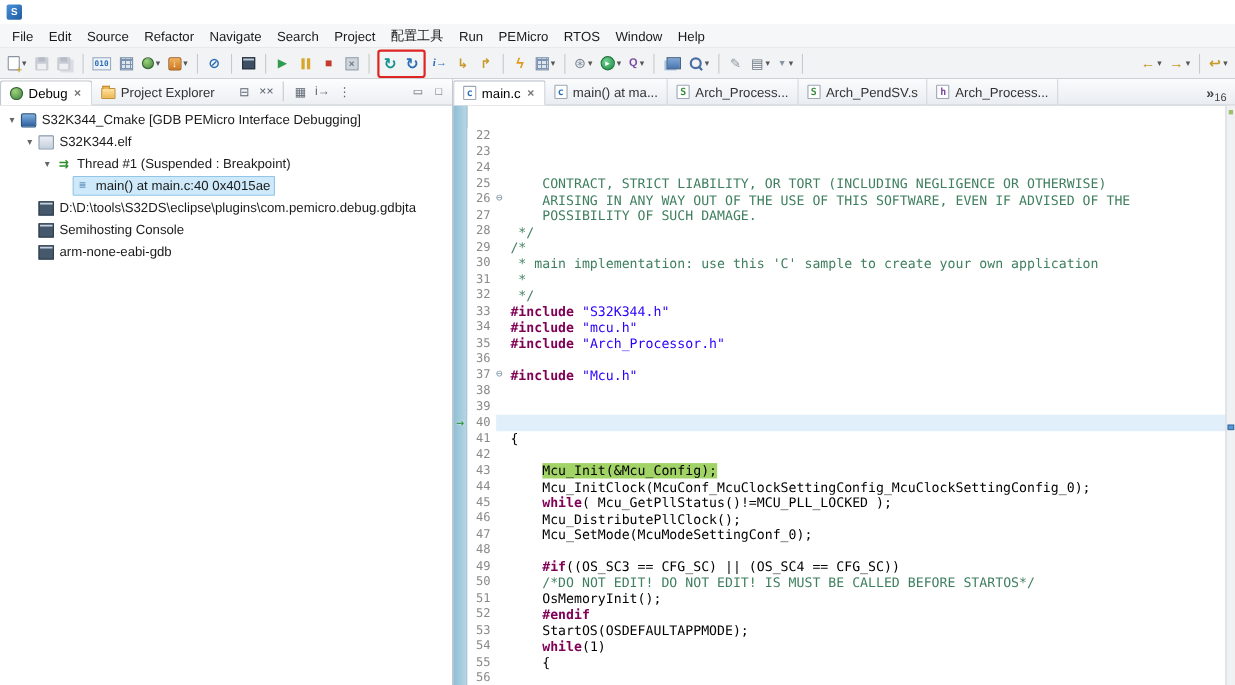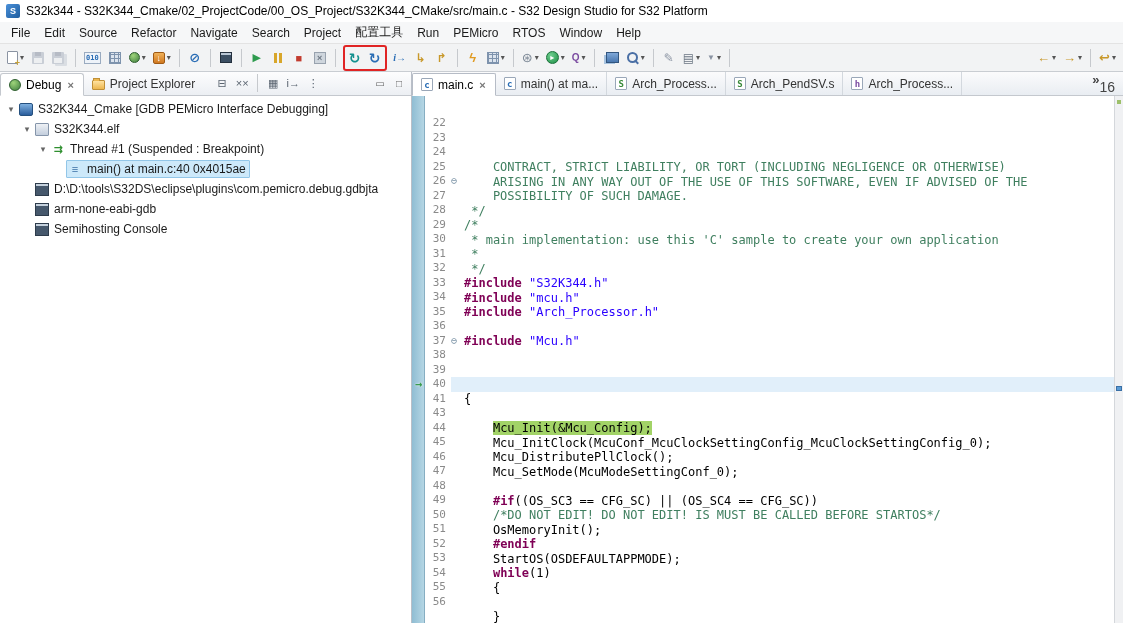--- a/index.html
+++ b/index.html
@@ -95,21 +95,21 @@
   .editor-area{flex:1;display:flex;flex-direction:column;min-width:0;background:#fff;}
   .editor-tabbar{height:24px;display:flex;align-items:flex-end;background:linear-gradient(#fbfbfc,#e9edf2);border-bottom:1px solid #c4c8ce;flex:none;}
   .etab{height:23px;display:flex;align-items:center;gap:5px;padding:0 8px;color:#333;border-right:1px solid #d3d8de;font-size:12px;white-space:nowrap;cursor:default;}
   .etab.sel{background:#fff;border:1px solid #b6bcc6;border-bottom:1px solid #fff;margin-bottom:-1px;color:#000;border-top-left-radius:2px;border-top-right-radius:2px;}
   .ficon{width:12px;height:13px;background:#fff;border:1px solid #9aa7b8;border-radius:1px;font:bold 9px "DejaVu Sans Mono",monospace;display:flex;align-items:center;justify-content:center;flex:none;}
   .ficon.fc{color:#2a6db5;}
   .ficon.fs{color:#3a8a3a;}
   .ficon.fh{color:#7a4aa0;}
   .etab-overflow{margin-left:auto;display:flex;align-items:flex-start;padding:3px 8px 0 0;color:#444;cursor:default;}
   .ochev{font-size:13px;font-weight:bold;line-height:1;}
-  .ocount{font-size:14px;margin-top:6px;}
+  .ocount{font-size:10px;margin-top:6px;}
 
   .editor-body{flex:1;display:flex;min-height:0;position:relative;}
   .anno{width:13px;background:linear-gradient(90deg,#8fbdd3,#b5d6e4);border-right:1px solid #86aec2;flex:none;}
   .code-scroll{flex:1;overflow:visible;padding-top:20px;font-family:"DejaVu Sans Mono",monospace;font-size:12px;line-height:14.5px;min-width:0;}
   .overview{width:9px;background:#f0f1f3;border-left:1px solid #d4d7db;flex:none;position:relative;}
   .overview .mk1{position:absolute;left:1px;top:55%;width:6px;height:5px;background:#5a9bd5;border:1px solid #3a6fa5;}
   .overview .mk2{position:absolute;left:2px;top:4px;width:4px;height:4px;background:#9dc06a;}
 
   .cl{height:14.5px;display:flex;position:relative;}
   .cl.cur{background:#e1effa;}
@@ -124,21 +124,20 @@
   .tk-plain{color:#000;}
   .tk-stmt{background:#a2d367;color:#000;}
 </style>
 </head>
 <body>
 
 <div class="window">
 
   <div class="titlebar">
     <span class="app-icon">S</span>
-    <span class="title-text">S32k344 - S32K344_Cmake/02_ProjectCode/00_OS_Project/S32K344_CMake/src/main.c - S32 Design Studio for S32 Platform</span>
   </div>
 
   <div class="menubar" id="menubar">
       <span class="menu-item">File</span>
       <span class="menu-item">Edit</span>
       <span class="menu-item">Source</span>
       <span class="menu-item">Refactor</span>
       <span class="menu-item">Navigate</span>
       <span class="menu-item">Search</span>
       <span class="menu-item">Project</span>
@@ -334,28 +333,28 @@
             <span class="twist"></span>
             <span class="tnode">
               <span class="tico ic-console"></span>
               <span class="tlabel">D:\D:\tools\S32DS\eclipse\plugins\com.pemicro.debug.gdbjta</span>
             </span>
           </div>
           <div class="tree-row" style="padding-left: 20px;">
             <span class="twist"></span>
             <span class="tnode">
               <span class="tico ic-console"></span>
-              <span class="tlabel">arm-none-eabi-gdb</span>
+              <span class="tlabel">Semihosting Console</span>
             </span>
           </div>
           <div class="tree-row" style="padding-left: 20px;">
             <span class="twist"></span>
             <span class="tnode">
               <span class="tico ic-console"></span>
-              <span class="tlabel">Semihosting Console</span>
+              <span class="tlabel">arm-none-eabi-gdb</span>
             </span>
           </div>
         </div>
     </div>
 
     <div class="editor-area">
       <div class="editor-tabbar" id="editor-tabbar">
           <span class="etab sel">
             <span class="ficon fc">c</span>
             <span class="etlabel">main.c</span>
@@ -480,20 +479,25 @@
               <span class="ln">40</span>
               <span class="fold"></span>
               <span class="ct"><span class="tk-plain">    </span><span class="tk-stmt">Mcu_Init(&amp;Mcu_Config);</span></span>
             </div>
             <div class="cl">
               <span class="ln">41</span>
               <span class="fold"></span>
               <span class="ct"><span class="tk-plain">    Mcu_InitClock(McuConf_McuClockSettingConfig_McuClockSettingConfig_0);</span></span>
             </div>
             <div class="cl">
+              <span class="ln">42</span>
+              <span class="fold"></span>
+              <span class="ct"><span class="tk-plain">    </span><span class="tk-keyword">while</span><span class="tk-plain">( Mcu_GetPllStatus()!=MCU_PLL_LOCKED );</span></span>
+            </div>
+            <div class="cl">
               <span class="ln">43</span>
               <span class="fold"></span>
               <span class="ct"><span class="tk-plain">    Mcu_DistributePllClock();</span></span>
             </div>
             <div class="cl">
               <span class="ln">44</span>
               <span class="fold"></span>
               <span class="ct"><span class="tk-plain">    Mcu_SetMode(McuModeSettingConf_0);</span></span>
             </div>
             <div class="cl">

